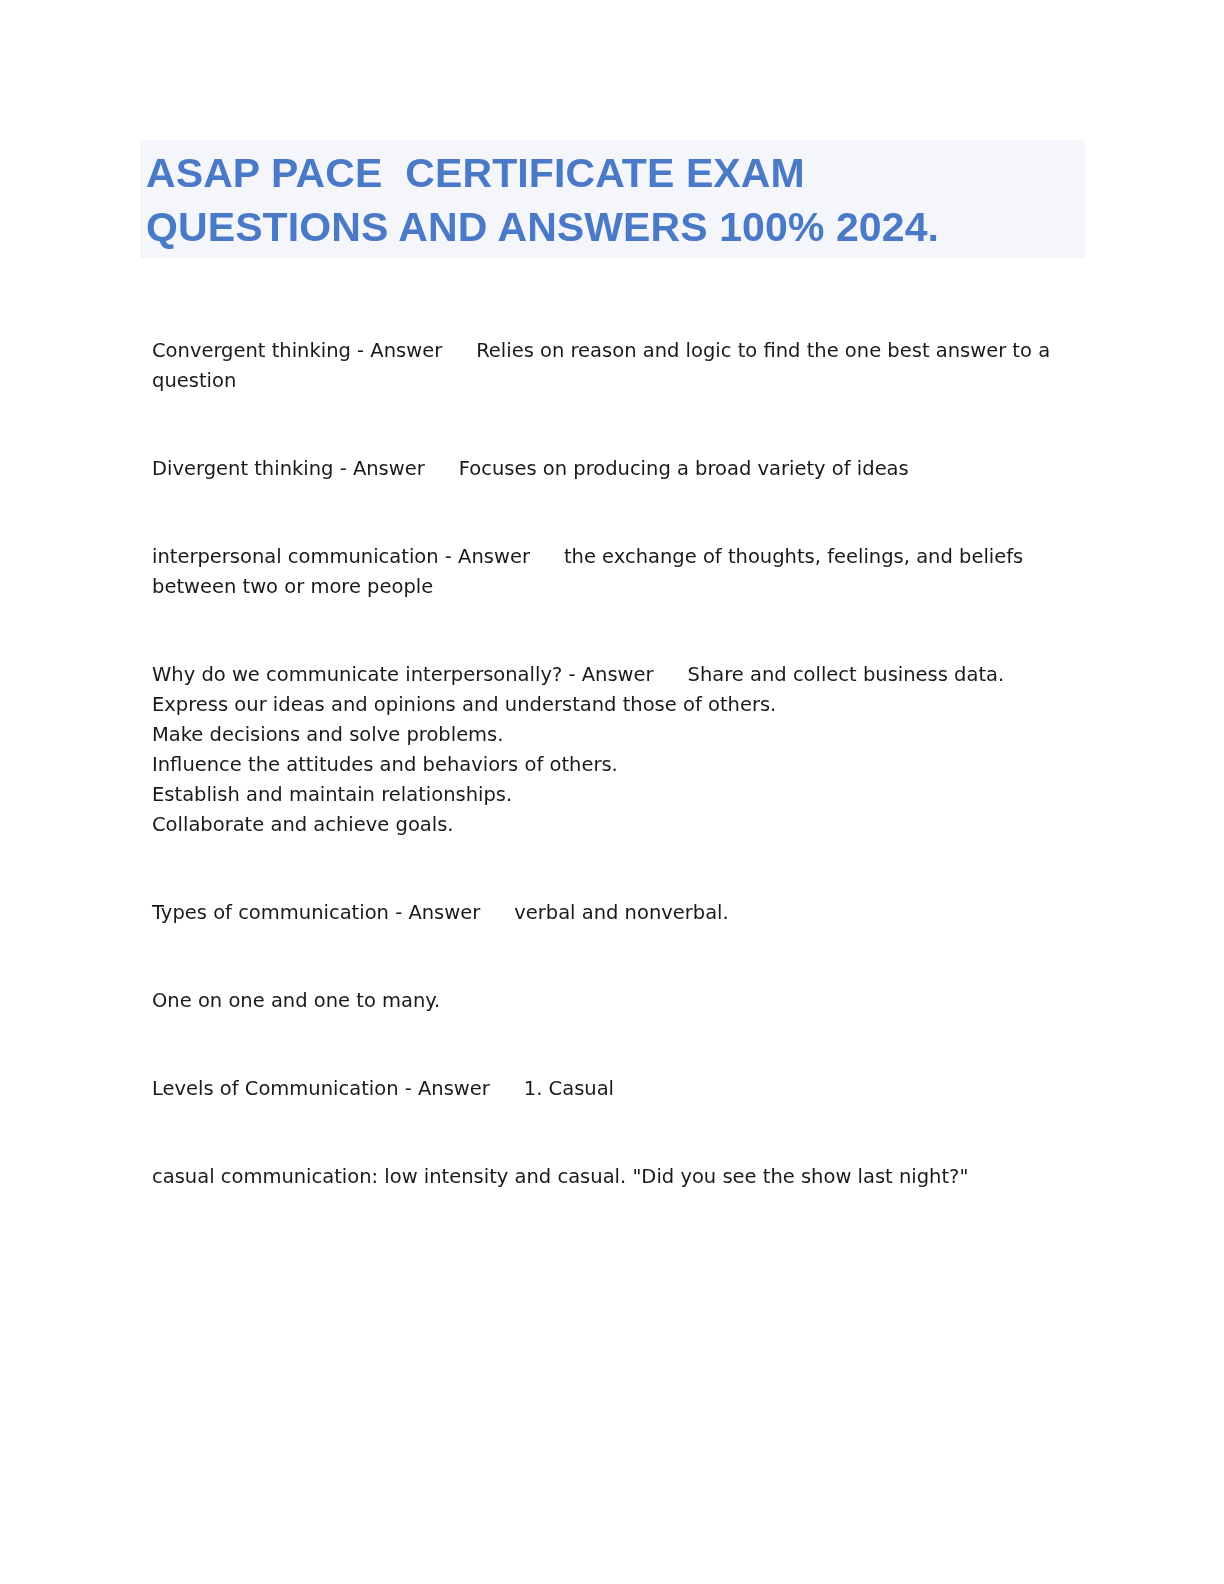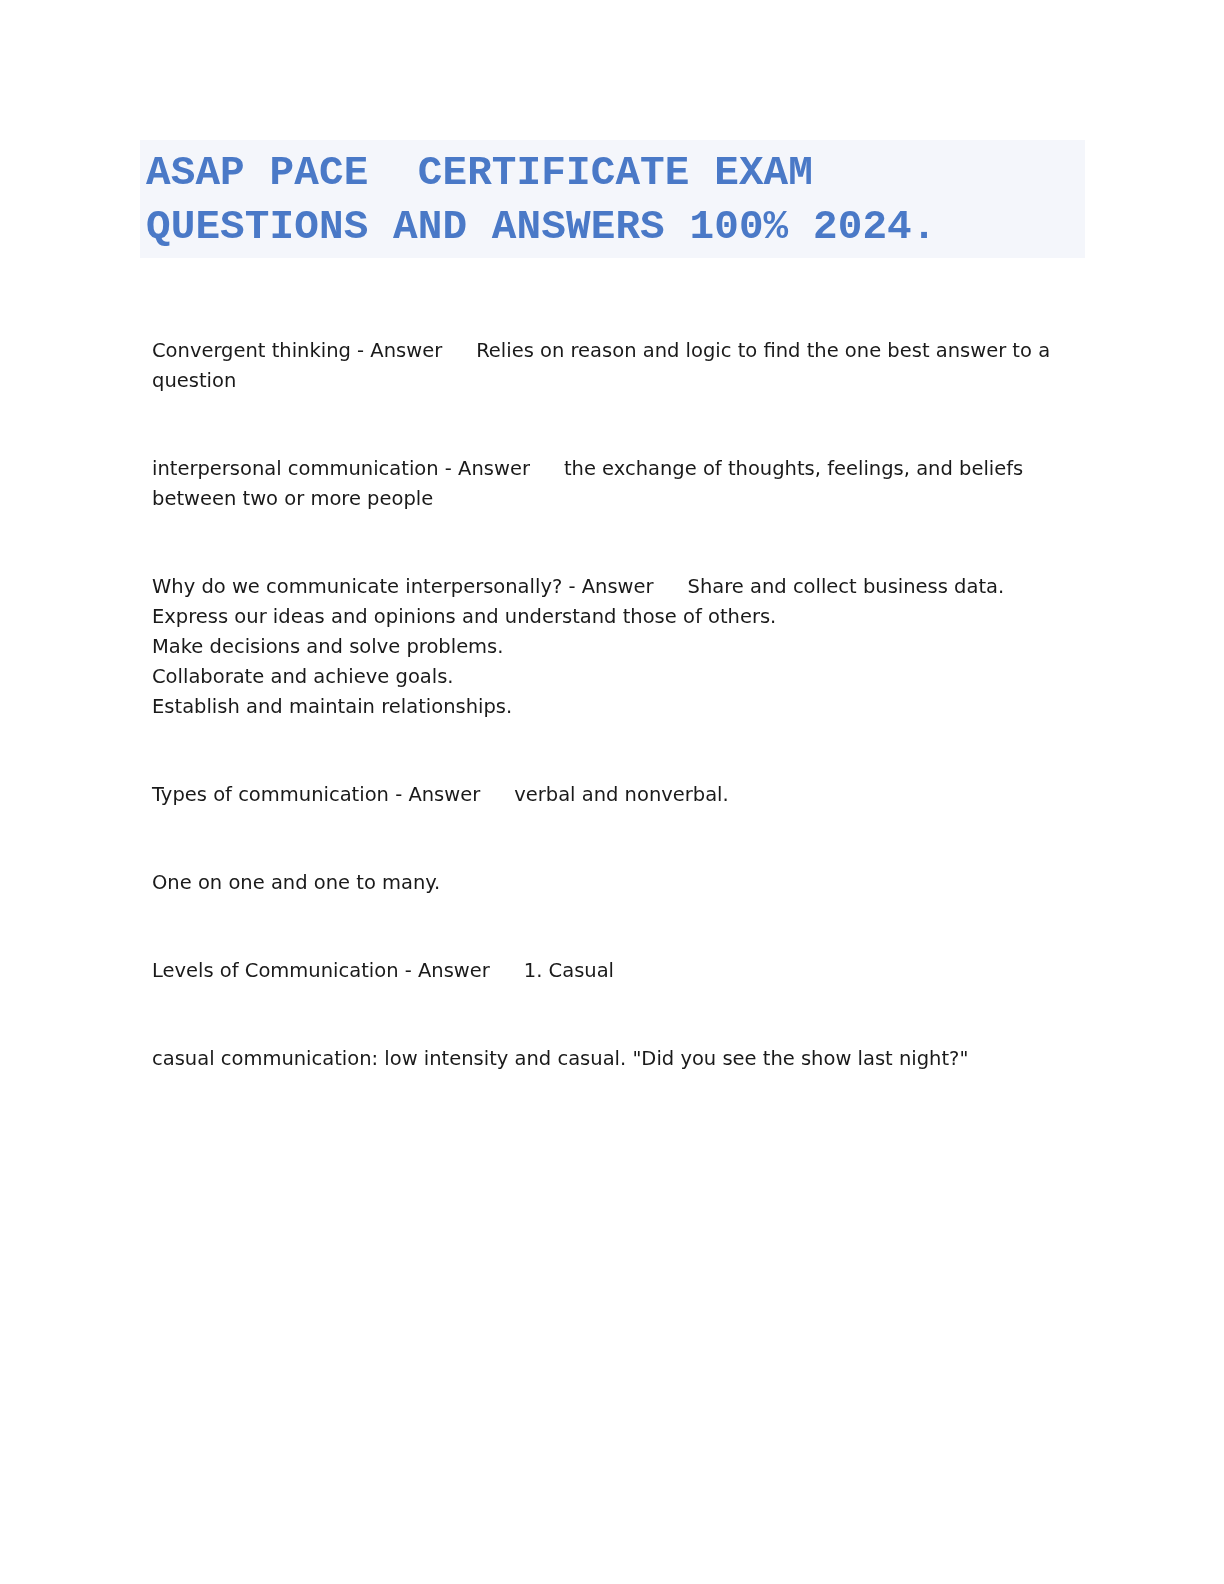--- a/index.html
+++ b/index.html
@@ -20,21 +20,21 @@
   .title-banner {
     position: absolute;
     left: 140px;
     top: 140px;
     width: 945px;
     background: #f4f6fb;
     padding: 6px 0 4px 0;
     box-sizing: border-box;
   }
   .title-banner .title-line {
-    font-family: Liberation Mono, monospace;
+    font-family: Liberation Sans, sans-serif;
     font-weight: bold;
     font-size: 41px;
     line-height: 54px;
     color: #4a79c7;
     letter-spacing: 0.1px;
     white-space: pre;
     padding-left: 6px;
   }
 
   
@@ -82,28 +82,32 @@
   <div class="title-banner">
     <div class="title-line">ASAP PACE  CERTIFICATE EXAM</div>
     <div class="title-line">QUESTIONS AND ANSWERS 100% 2024.</div>
   </div>
 
   <div class="body-wrap">
       <div class="group">
         <p class="blk qa-q"><span>Convergent thinking - Answer</span><span class="tabgap"></span><span>Relies on reason and logic to find the one best answer to a question</span></p>
       </div>
       <div class="group">
+        <p class="blk qa-q"><span>Divergent thinking - Answer</span><span class="tabgap"></span><span>Focuses on producing a broad variety of ideas</span></p>
+      </div>
+      <div class="group">
         <p class="blk qa-q"><span>interpersonal communication - Answer</span><span class="tabgap"></span><span>the exchange of thoughts, feelings, and beliefs between two or more people</span></p>
       </div>
       <div class="group">
         <p class="blk qa-q"><span>Why do we communicate interpersonally? - Answer</span><span class="tabgap"></span><span>Share and collect business data.</span></p>
         <p class="blk subline">Express our ideas and opinions and understand those of others.</p>
         <p class="blk subline">Make decisions and solve problems.</p>
+        <p class="blk subline">Influence the attitudes and behaviors of others.</p>
+        <p class="blk subline">Establish and maintain relationships.</p>
         <p class="blk subline">Collaborate and achieve goals.</p>
-        <p class="blk subline">Establish and maintain relationships.</p>
       </div>
       <div class="group">
         <p class="blk qa-q"><span>Types of communication - Answer</span><span class="tabgap"></span><span>verbal and nonverbal.</span></p>
       </div>
       <div class="group">
         <p class="blk loose-top">One on one and one to many.</p>
       </div>
       <div class="group">
         <p class="blk qa-q"><span>Levels of Communication - Answer</span><span class="tabgap"></span><span>1. Casual</span></p>
       </div>

